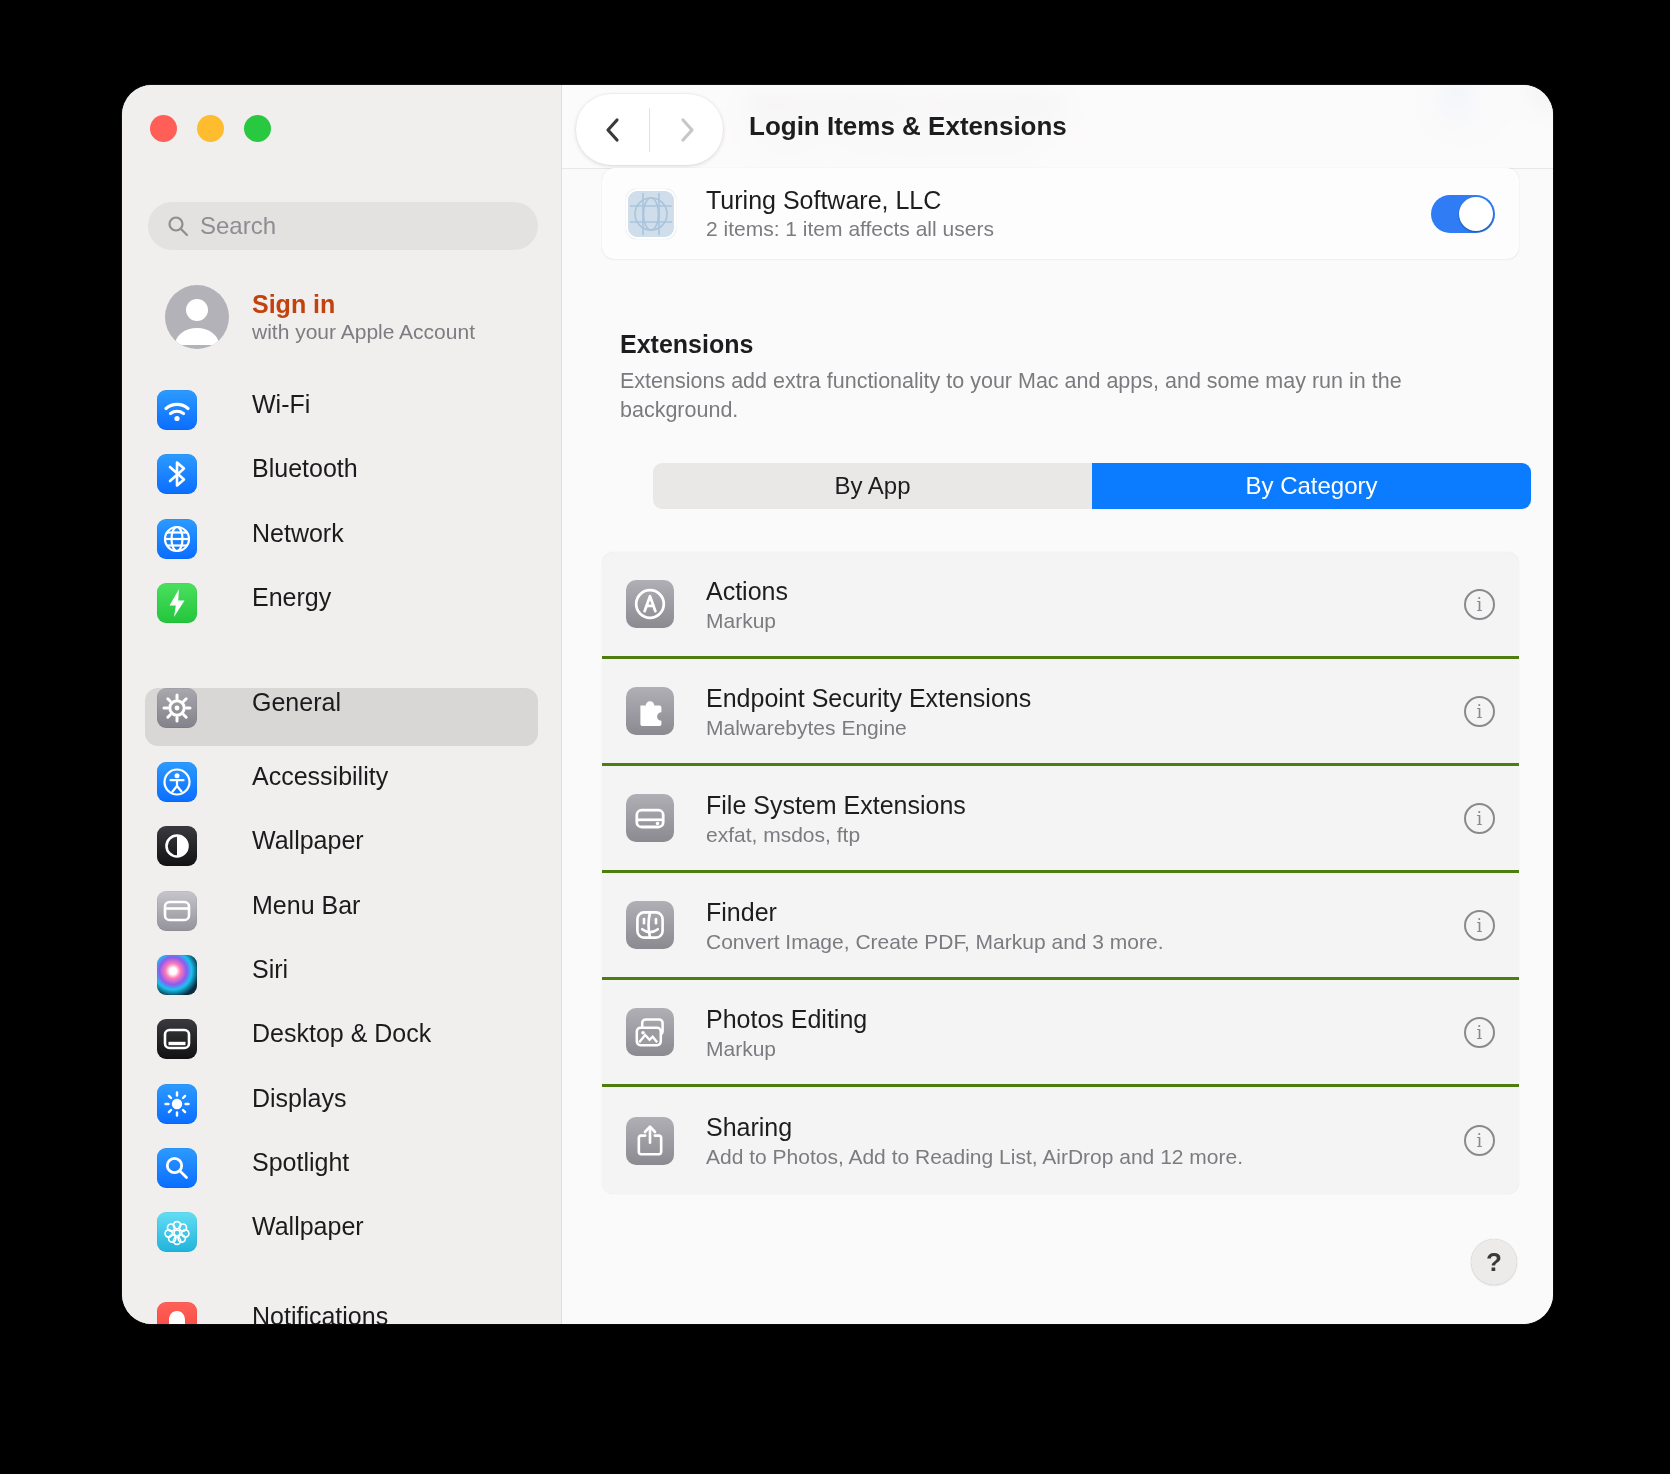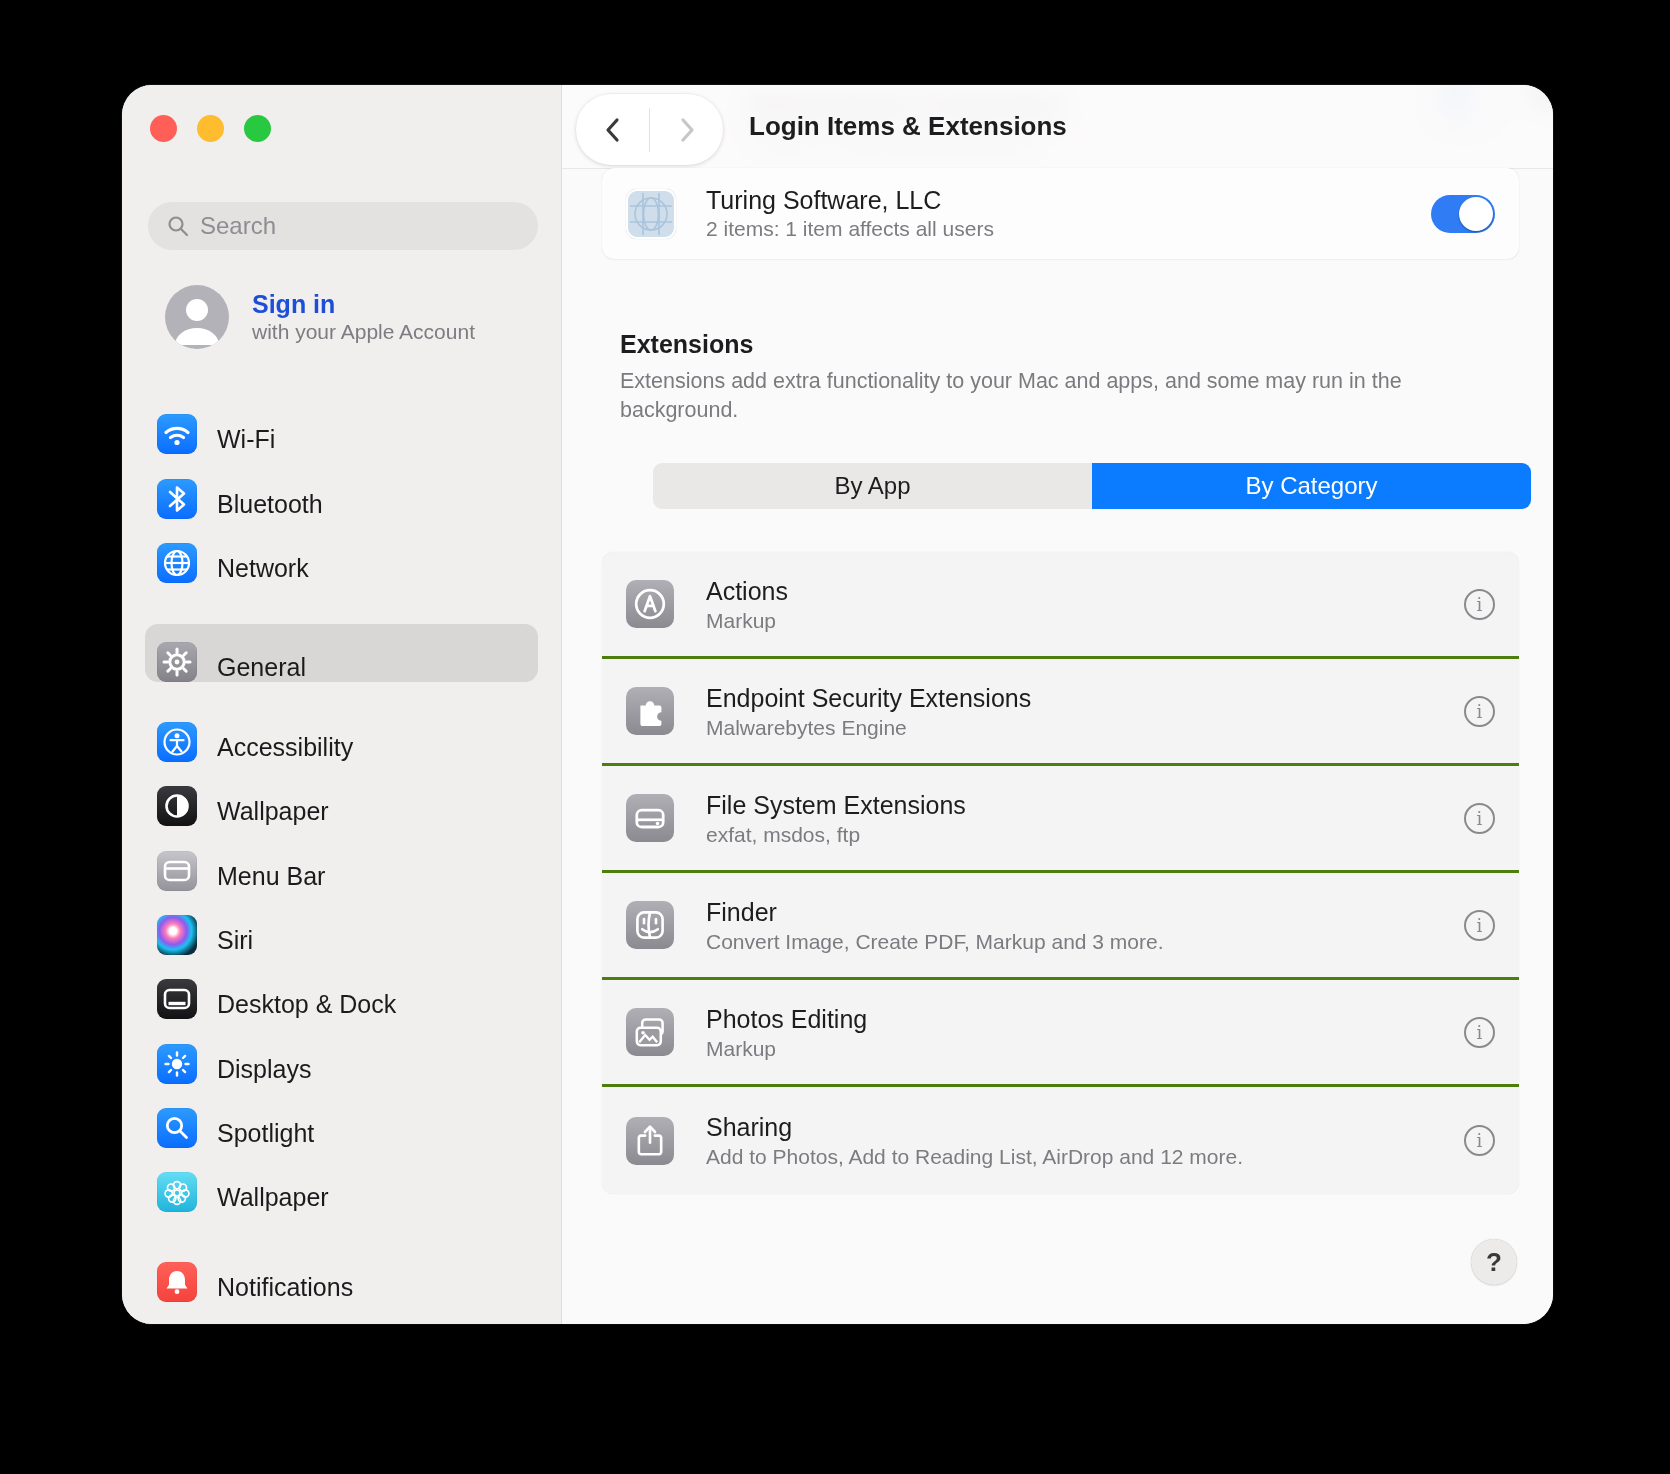--- a/index.html
+++ b/index.html
@@ -12,24 +12,24 @@
   .traffic .dot{width:27px;height:27px;border-radius:50%;}
   .dot.red{background:#ff5f57;}
   .dot.yellow{background:#febc2e;}
   .dot.green{background:#28c840;}
   .search{position:absolute;left:26px;top:117px;width:390px;height:48px;background:#e3e2e1;border-radius:24px;display:flex;align-items:center;padding:0 0 0 18px;box-sizing:border-box;}
   .search svg{flex:0 0 auto;margin-right:10px;}
   .search .ph{font-size:24px;color:#8e8d92;}
   .signin{position:absolute;left:43px;top:200px;display:flex;align-items:center;}
   .avatar{width:64px;height:64px;border-radius:50%;background:#b3b2b8;overflow:hidden;flex:0 0 auto;}
   .signin .txt{margin-left:23px;}
-  .signin .t1{font-size:25px;font-weight:700;color:#1d4ed8;line-height:30px;}
+  .signin .t1{font-size:25px;font-weight:700;color:#c2410c;line-height:30px;}
   .signin .t2{font-size:21px;color:#7d7c81;line-height:26px;}
   .nav{position:absolute;left:23px;top:305px;width:393px;}
-  .nav-item{height:64.3px;display:flex;align-items:flex-end;border-radius:13px;padding:0 0 0 12px;box-sizing:border-box;}
+  .nav-item{height:64.3px;display:flex;align-items:flex-start;border-radius:13px;padding:0 0 0 12px;box-sizing:border-box;gap:35px;}
   .nav-item.selected{background:#d8d7d6;height:58px;margin:16px 0;}
   .nav-gap{height:25px;}
   .nicon{width:40px;height:40px;border-radius:9px;margin-right:20px;flex:0 0 auto;display:flex;align-items:center;justify-content:center;box-shadow:inset 0 0 0 .5px rgba(0,0,0,.08);}
   .nav-item .lbl{font-size:25px;color:#1b1b1d;white-space:nowrap;}
   .bg-blue{background:linear-gradient(#2c9bff,#0a6dff);}
   .bg-green{background:linear-gradient(#4ae05e,#23c53c);}
   .bg-gray{background:linear-gradient(#a9a8ae,#83828a);}
   .bg-lightgray{background:linear-gradient(#c6c5cb,#94939b);}
   .bg-black{background:linear-gradient(#3a3a3e,#121214);}
   .bg-siri{background:radial-gradient(circle at 40% 40%,#ffffff 0 10%,#ff7ab8 22%,#8d5bf0 40%,#19c3f0 55%,#0b2e3f 78%);}
@@ -134,20 +134,28 @@
             <svg width="40" height="40" viewBox="0 0 40 40" fill="none" stroke="#fff" stroke-width="2.2">
                 <circle cx="20" cy="20" r="12"></circle>
                 <ellipse cx="20" cy="20" rx="5.5" ry="12"></ellipse>
                 <line x1="8" y1="20" x2="32" y2="20"></line>
                 <line x1="10" y1="13.5" x2="30" y2="13.5"></line>
                 <line x1="10" y1="26.5" x2="30" y2="26.5"></line>
               </svg>
           </span>
           <span class="lbl">Network</span>
         </div>
+        <div class="nav-item">
+          <span class="nicon bg-green">
+            <svg width="40" height="40" viewBox="0 0 40 40">
+                <polygon points="22,6 12.5,22.5 18.8,22.5 17,34 27.5,17.5 21.2,17.5" fill="#fff"></polygon>
+              </svg>
+          </span>
+          <span class="lbl">Energy</span>
+        </div>
 
         <div class="nav-gap"></div>
 
         <div class="nav-item selected">
           <span class="nicon bg-gray">
             <svg width="40" height="40" viewBox="0 0 40 40" fill="none" stroke="#fff">
                 <circle cx="20" cy="20" r="7.2" stroke-width="3"></circle>
                 <circle cx="20" cy="20" r="2.4" fill="#fff" stroke="none"></circle>
                 <g stroke-width="3" stroke-linecap="round">
                   <line x1="20" y1="7" x2="20" y2="10.5"></line>

